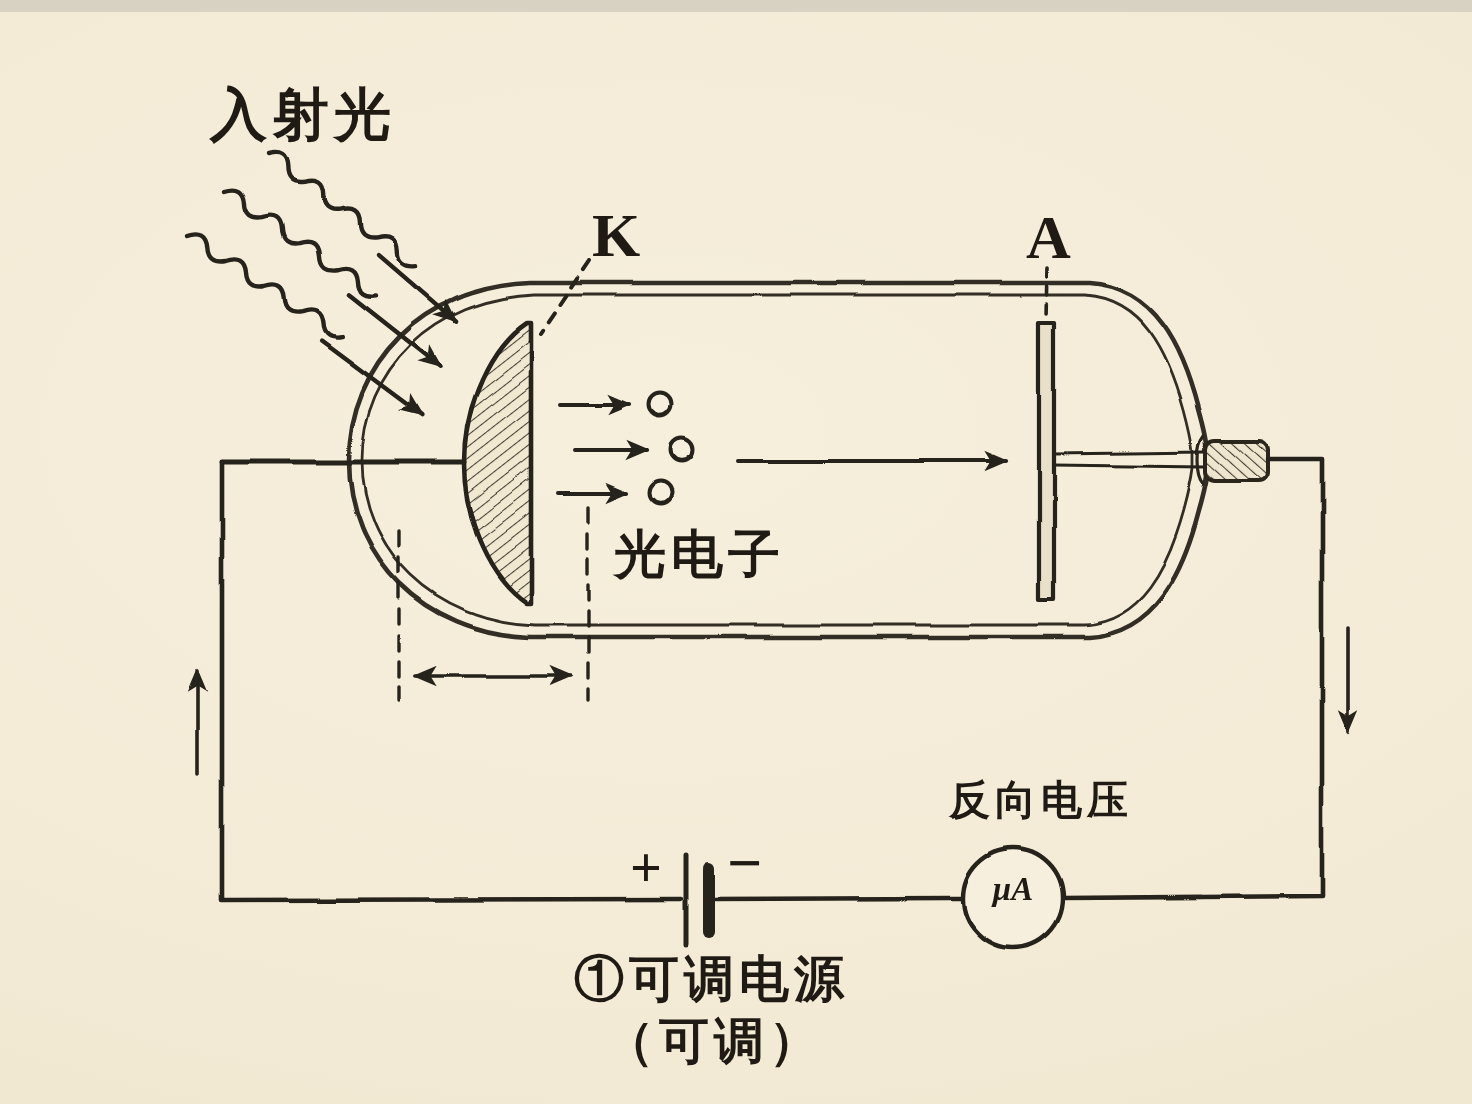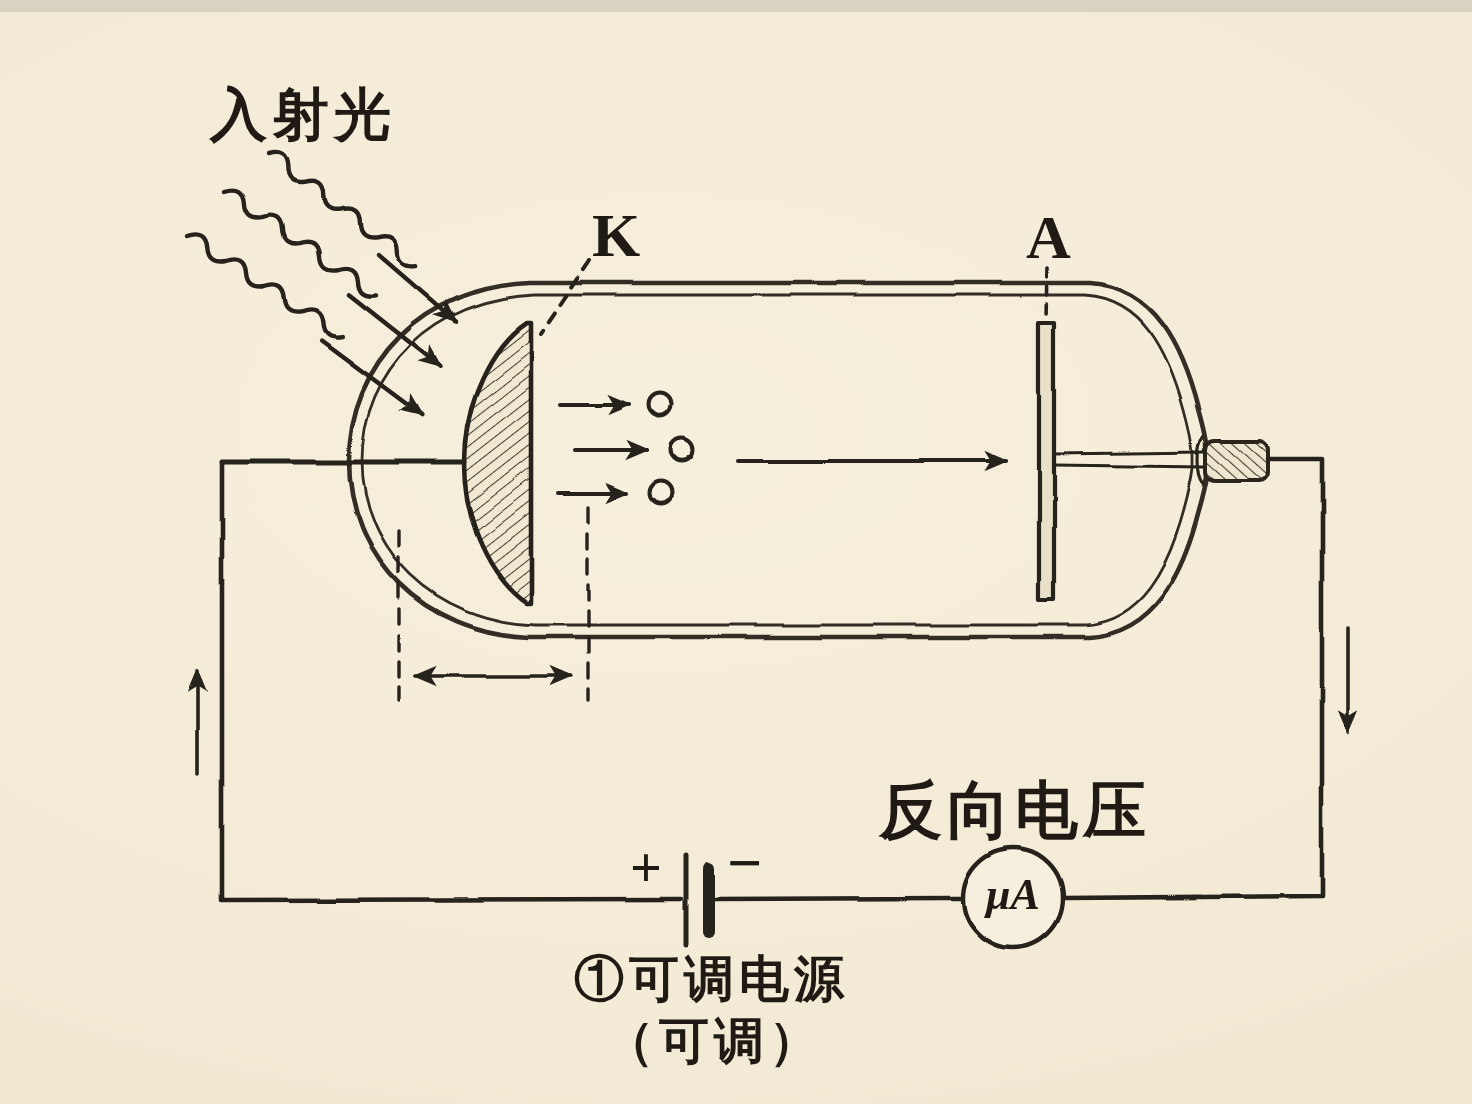--- a/index.html
+++ b/index.html
@@ -133,25 +133,26 @@
       <circle cx="1013" cy="886" r="50" fill="#f6efdd" stroke-width="4.4"></circle>
     </g>
   </svg>
 
   <div class="lbl cjk" style="left:210px;top:74px;font-size:57px;">入射光</div>
 
   <div class="lbl latin" style="left:592px;top:192px;font-size:62px;">K</div>
 
   <div class="lbl latin" style="left:1026px;top:194px;font-size:62px;">A</div>
 
+  <div class="lbl cjk" style="left:614px;top:517px;font-size:52px;">光电子</div>
 
 
-  <div class="lbl cjk" style="left:879px;top:768px;font-size:63px;">反向电压</div>
+  <div class="lbl cjk" style="left:949px;top:768px;font-size:41px;">反向电压</div>
 
-  <div class="lbl center" style="left:963px;top:861px;width:100px;font-size:44px;font-weight:600;font-style:italic;">μA</div>
+  <div class="lbl center" style="left:963px;top:861px;width:100px;font-size:33px;font-weight:600;font-style:italic;">μA</div>
 
 
   <div class="lbl" style="left:630px;top:828px;font-size:56px;">+</div>
 
   <div class="lbl" style="left:727px;top:820px;font-size:62px;">−</div>
 
   <div class="lbl cjk" style="left:574px;top:942px;font-size:50px;">①可调电源</div>
 
   <div class="lbl cjk center" style="left:574px;top:1004px;width:280px;font-size:50px;">（可调）</div>
 

